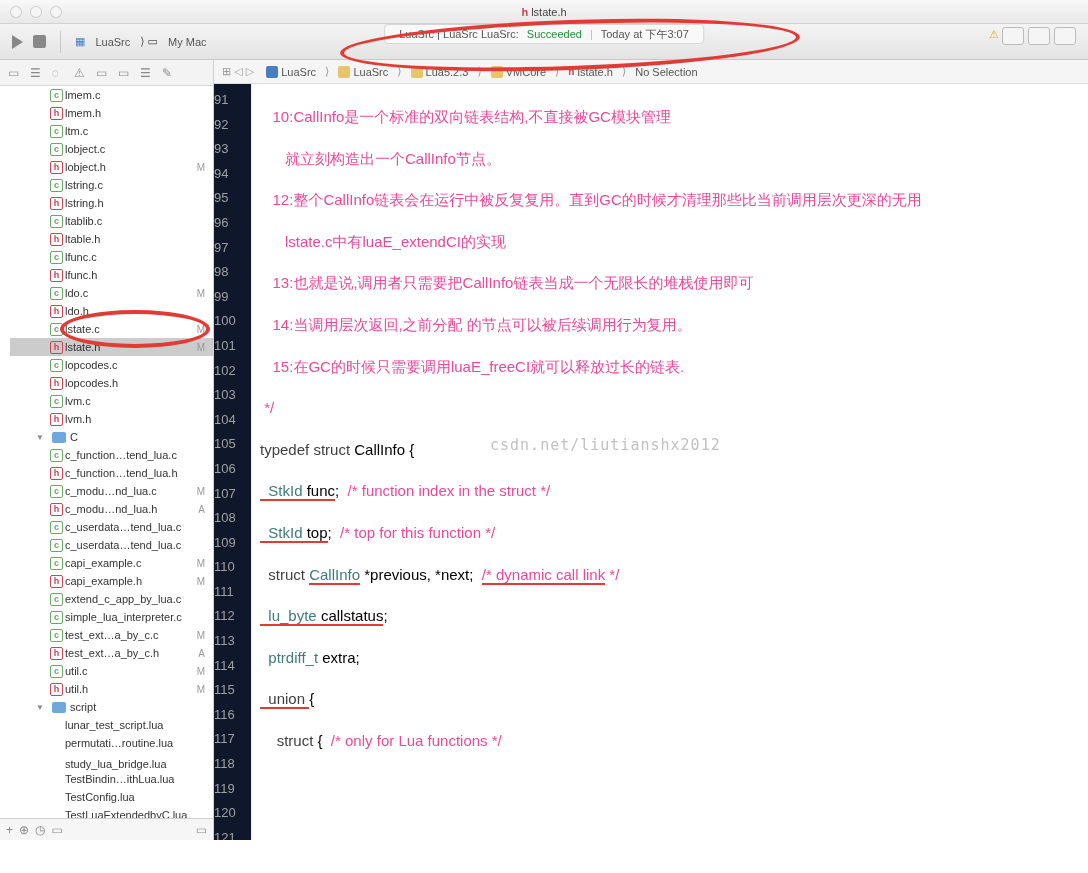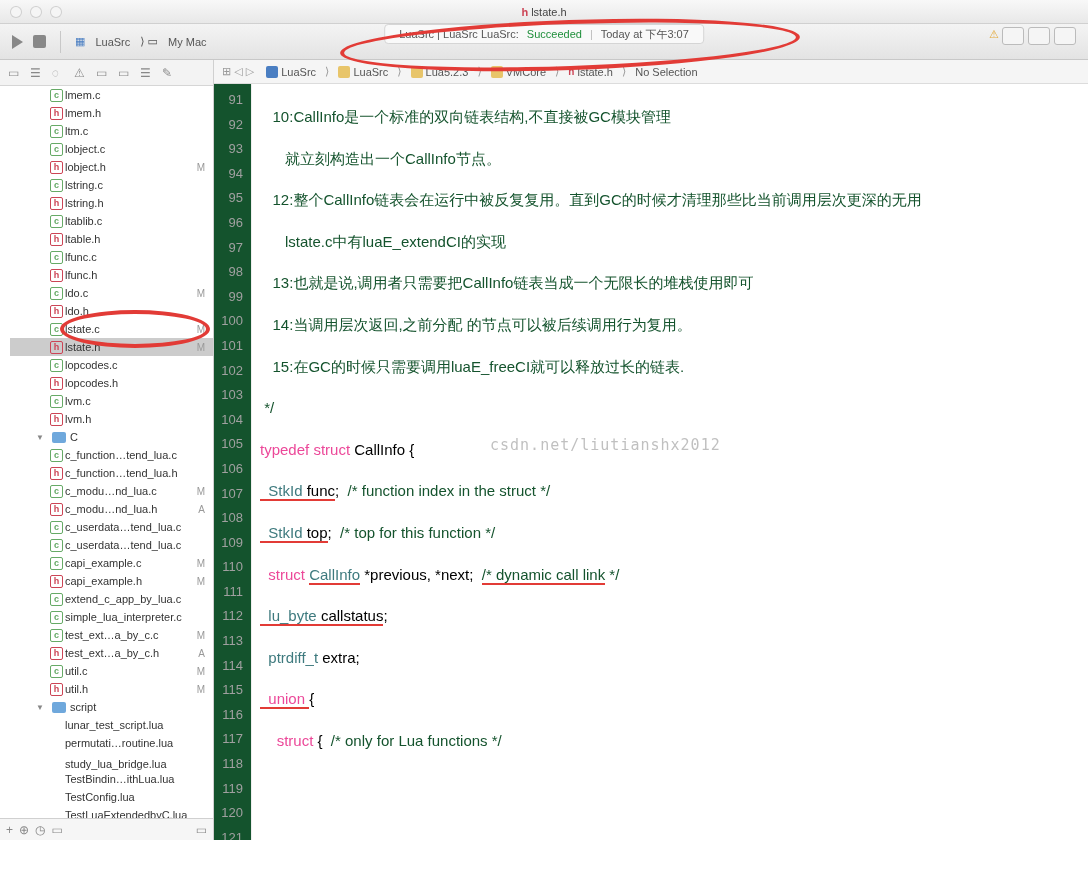--- a/index.html
+++ b/index.html
@@ -37,25 +37,25 @@
 .bottom-bar { height:22px; border-top:1px solid #d0d0d0; background:#f6f6f6; display:flex; align-items:center; padding:0 6px; gap:6px; font-size:12px; color:#888; }
 .editor-wrap { flex:1; display:flex; flex-direction:column; }
 .breadcrumb { height:24px; border-bottom:1px solid #dcdcdc; background:#f5f5f5; display:flex; align-items:center; font-size:11px; color:#555; padding:0 8px; gap:2px; }
 .breadcrumb .bc-item { display:flex; align-items:center; gap:3px; padding:0 4px; }
 .bc-sep::after { content:"⟩"; color:#999; padding:0 3px; }
 .bc-ic { width:12px; height:12px; }
 .bc-proj { background:#4a7ec2; border-radius:2px; }
 .bc-fold { background:#e8c56a; border-radius:2px; }
 .bc-h { color:#c45; font-weight:bold; font-size:10px; }
 .code-area { flex:1; display:flex; font-family:"Monaco","Menlo",monospace; font-size:15px; overflow:hidden; }
-.gutter { width:38px; text-align:right; color:#a0a0a0; padding:4px 8px 0 0; background:#14532d; border-right:1px solid #eee; font-size:13px; }
+.gutter { width:38px; text-align:left; color:#a0a0a0; padding:4px 8px 0 0; background:#0f172a; border-right:1px solid #eee; font-size:13px; }
 .gutter div { height:24.6px; line-height:24.6px; }
 .code { flex:1; padding:4px 0 0 8px; white-space:pre; color:#000; }
 .code .ln { height:24.6px; line-height:24.6px; }
-.kw { color:#ec4899; } .cm { color:#14532d; } .ty { color:#3e7a7e; }
+.kw { color:#404040; } .cm { color:#ec4899; } .ty { color:#3e7a7e; }
 .ul-red { border-bottom:2px solid #e23b36; }
 .watermark { position:absolute; left:490px; top:436px; font-family:Monaco,monospace; font-size:15px; color:rgba(150,150,150,.6); pointer-events:none; z-index:3; letter-spacing:1px; }
 </style>
 </head>
 <body>
 
 <div class="traffic">
     <span></span>
     <span></span>
     <span></span>

